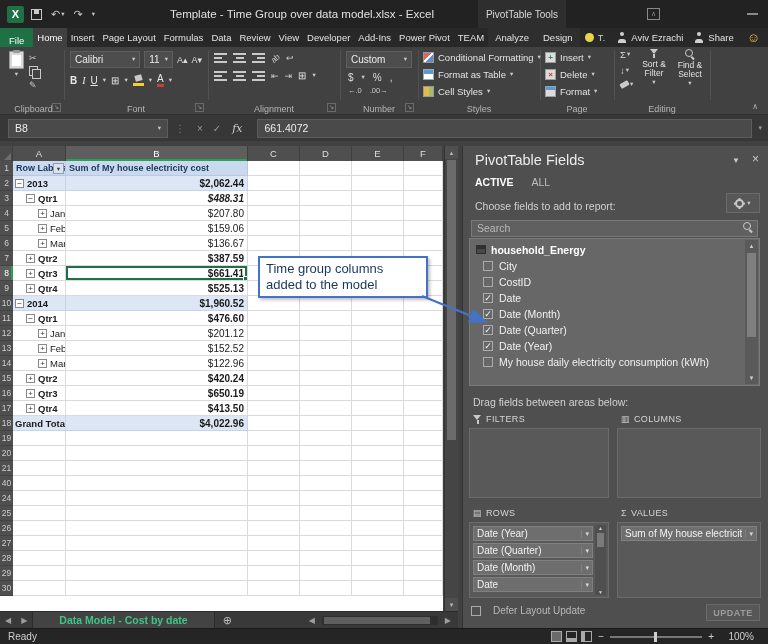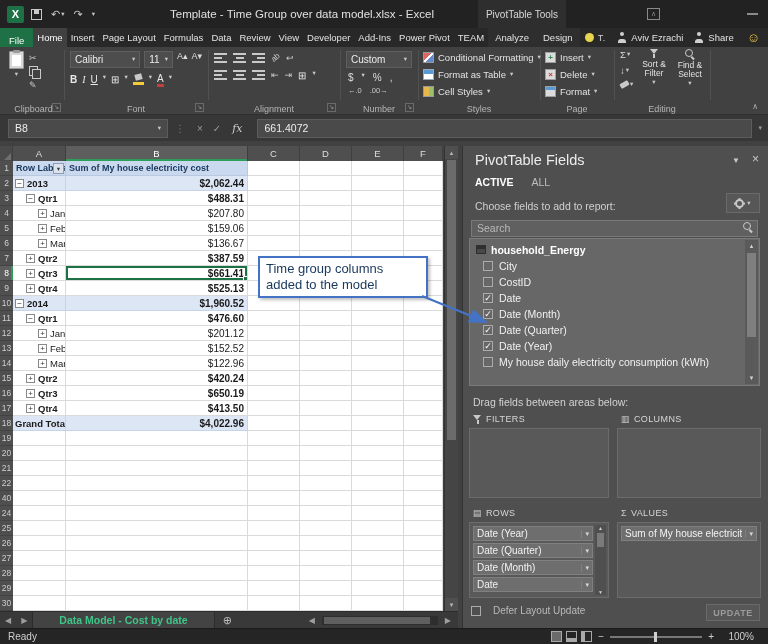--- a/index.html
+++ b/index.html
@@ -47,21 +47,21 @@
   .cliprow{display:flex;gap:5px;padding:4px 2px 0 5px}
   .pastebtn{display:flex;flex-direction:column;align-items:center;gap:2px}
   .paste-ic{width:15px;height:18px;background:#d8d8d8;border:1px solid #9a9a9a;position:relative;border-radius:1px}
   .paste-ic::before{content:"";position:absolute;left:2px;top:3px;right:2px;bottom:2px;background:#fff}
   .paste-ic::after{content:"";position:absolute;left:3px;top:-2px;width:7px;height:3px;background:#9a9a9a;border-radius:1px}
   .clipcol{display:flex;flex-direction:column;gap:3px;padding-top:2px}
   .ci{font-size:9px;color:#c9c9c9;line-height:10px}
   .copyic{position:relative;width:10px;height:11px;display:inline-block}
   .copyic::before{content:"";position:absolute;left:0;top:0;width:7px;height:8px;border:1px solid #c9c9c9}
   .copyic::after{content:"";position:absolute;left:3px;top:3px;width:7px;height:8px;border:1px solid #c9c9c9;background:#414141}
-  .frow{display:flex;align-items:flex-start;gap:4px;padding:0 4px}
+  .frow{display:flex;align-items:center;gap:4px;padding:0 4px}
   .rsel{height:17px;background:#4d4d4d;border:1px solid #5e5e5e;display:flex;align-items:center;padding:0 4px;font-size:10px;color:#ececec;gap:3px}
   .rsel .dn{margin-left:auto}
   .fsz{font-size:9px;color:#dcdcdc}
   .fbtn{font-size:10px;color:#e8e8e8}
   .fbtn.b{font-weight:bold}.fbtn.i{font-style:italic;font-family:"Liberation Serif",serif}.fbtn.u{text-decoration:underline}
   .fillic{width:11px;height:11px;position:relative;display:inline-block}
   .fillic::before{content:"";position:absolute;top:0;left:2px;width:7px;height:6px;background:#c9c9c9;transform:rotate(-15deg)}
   .fillic::after{content:"";position:absolute;bottom:0;left:0;width:11px;height:3px;background:#F2CC39}
   .fcolor{font-size:10px;color:#e8e8e8;border-bottom:3px solid #C43E3E;line-height:10px}
   .bars{display:inline-flex;flex-direction:column;gap:2px;width:13px}
@@ -483,21 +483,21 @@
       <div class="cell" style="width: 52px;"></div>
       <div class="cell" style="width: 52px;"></div>
       <div class="cell" style="width: 39px;"></div>
     </div>
     <div class="grow">
       <div class="rn">3</div>
       <div class="cell pv-label lv1 k-qtr" style="width: 53px;">
         <span class="exp">−</span>
         <span class="lbl">Qtr1</span>
       </div>
-      <div class="cell pv-val k-qtr" style="width: 182px;">$488.31</div>
+      <div class="cell pv-val k-qtr" style="width: 182px; font-style: italic;">$488.31</div>
       <div class="cell" style="width: 52px;"></div>
       <div class="cell" style="width: 52px;"></div>
       <div class="cell" style="width: 52px;"></div>
       <div class="cell" style="width: 39px;"></div>
     </div>
     <div class="grow">
       <div class="rn">4</div>
       <div class="cell pv-label lv2 k-month" style="width: 53px;">
         <span class="exp">+</span>
         <span class="lbl">Jan</span>
@@ -688,29 +688,20 @@
       <div class="rn">20</div>
       <div class="cell" style="width: 53px;"></div>
       <div class="cell" style="width: 182px;"></div>
       <div class="cell" style="width: 52px;"></div>
       <div class="cell" style="width: 52px;"></div>
       <div class="cell" style="width: 52px;"></div>
       <div class="cell" style="width: 39px;"></div>
     </div>
     <div class="grow">
       <div class="rn">21</div>
-      <div class="cell" style="width: 53px;"></div>
-      <div class="cell" style="width: 182px;"></div>
-      <div class="cell" style="width: 52px;"></div>
-      <div class="cell" style="width: 52px;"></div>
-      <div class="cell" style="width: 52px;"></div>
-      <div class="cell" style="width: 39px;"></div>
-    </div>
-    <div class="grow">
-      <div class="rn">22</div>
       <div class="cell" style="width: 53px;"></div>
       <div class="cell" style="width: 182px;"></div>
       <div class="cell" style="width: 52px;"></div>
       <div class="cell" style="width: 52px;"></div>
       <div class="cell" style="width: 52px;"></div>
       <div class="cell" style="width: 39px;"></div>
     </div>
     <div class="grow">
       <div class="rn">40</div>
       <div class="cell" style="width: 53px;"></div>

